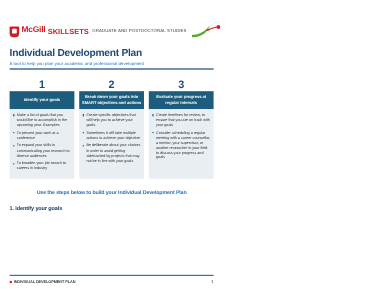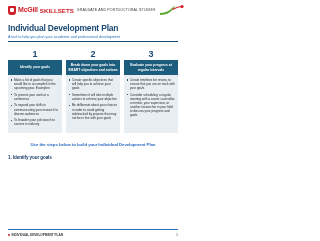--- a/index.html
+++ b/index.html
@@ -7,21 +7,21 @@
     width:186px;height:241px;
     background:#ffffff;
     font-family:"Liberation Sans", sans-serif;
     overflow:hidden;
     position:relative;
   }
   .page{
     position:relative;
     width:186px;height:241px;
     box-sizing:border-box;
-    padding:0 8px;
+    padding:16px 8px;
   }
 
   
   .logobar{
     height:16px;
     display:flex;
     align-items:center;
     gap:2px;
     padding-top:2px;
   }

